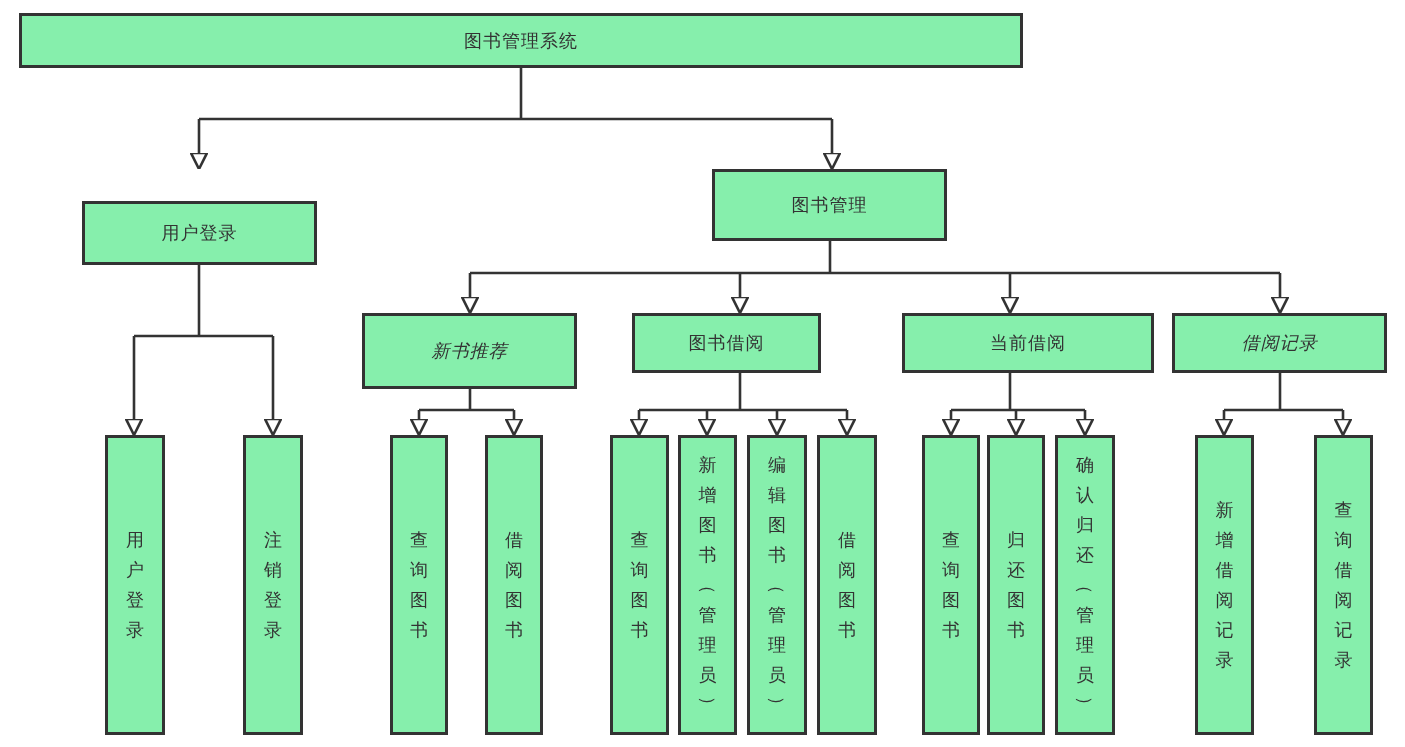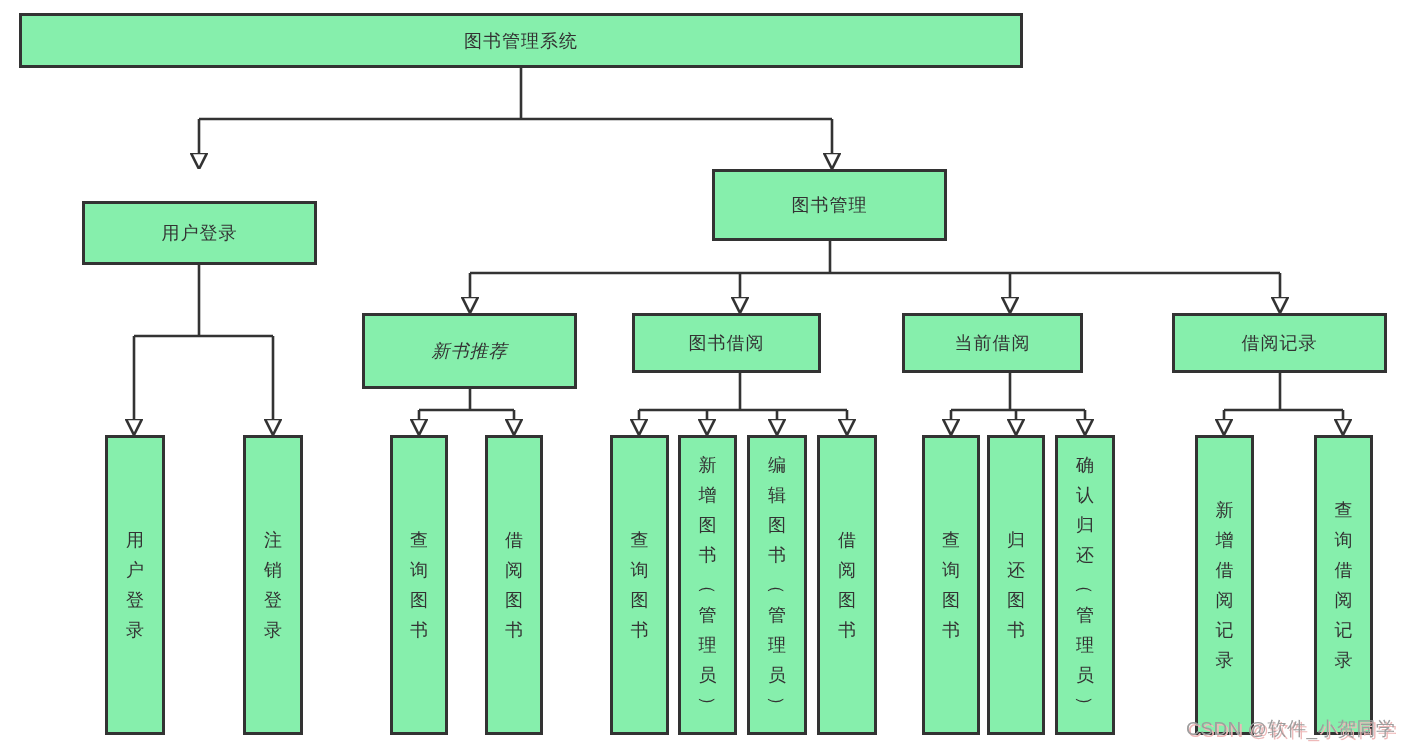--- a/index.html
+++ b/index.html
@@ -126,24 +126,24 @@
   <div class="box" style="left:712px; top:169px; width:235px; height:72px;">
     <span class="hlabel">图书管理</span>
   </div>
 
   <div class="box" style="left:362px; top:313px; width:215px; height:76px;font-style:italic;">
     <span class="hlabel">新书推荐</span>
   </div>
   <div class="box" style="left:632px; top:313px; width:189px; height:60px;">
     <span class="hlabel">图书借阅</span>
   </div>
-  <div class="box" style="left:902px; top:313px; width:181px; height:60px;justify-content:center;">
+  <div class="box" style="left:902px; top:313px; width:252px; height:60px;justify-content:center;">
     <span class="hlabel">当前借阅</span>
   </div>
-  <div class="box" style="left:1172px; top:313px; width:215px; height:60px;">
+  <div class="box" style="left:1172px; top:313px; width:215px; height:60px;font-style:italic;">
     <span class="hlabel">借阅记录</span>
   </div>
 
   <div class="box" style="left:105px; top:435px; width:60px; height:300px;">
     <span class="vtext">
         <span>用</span>
         <span>户</span>
         <span>登</span>
         <span>录</span>
       </span>
@@ -261,15 +261,14 @@
     <span class="vtext">
         <span>查</span>
         <span>询</span>
         <span>借</span>
         <span>阅</span>
         <span>记</span>
         <span>录</span>
       </span>
   </div>
 
-  <div id="watermark">CSDN @软件_小贺同学</div>
 
 </div>
 
 </body></html>

